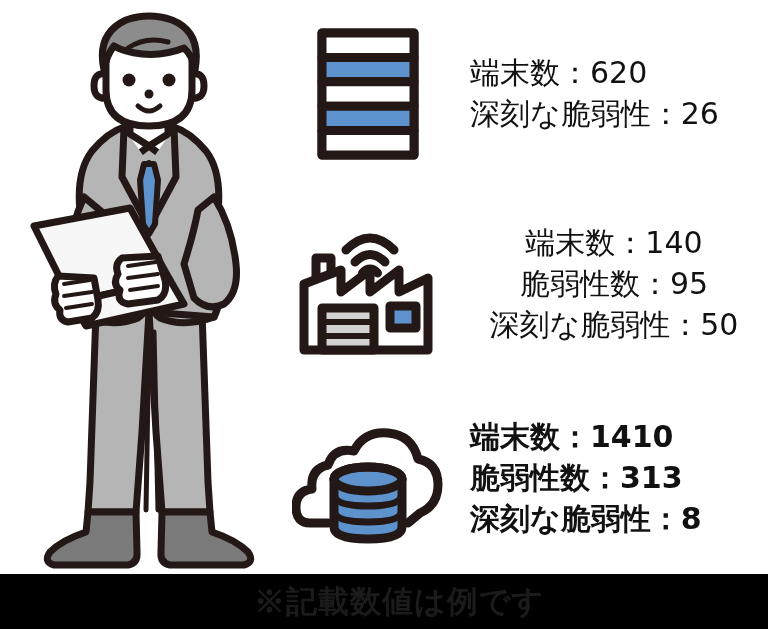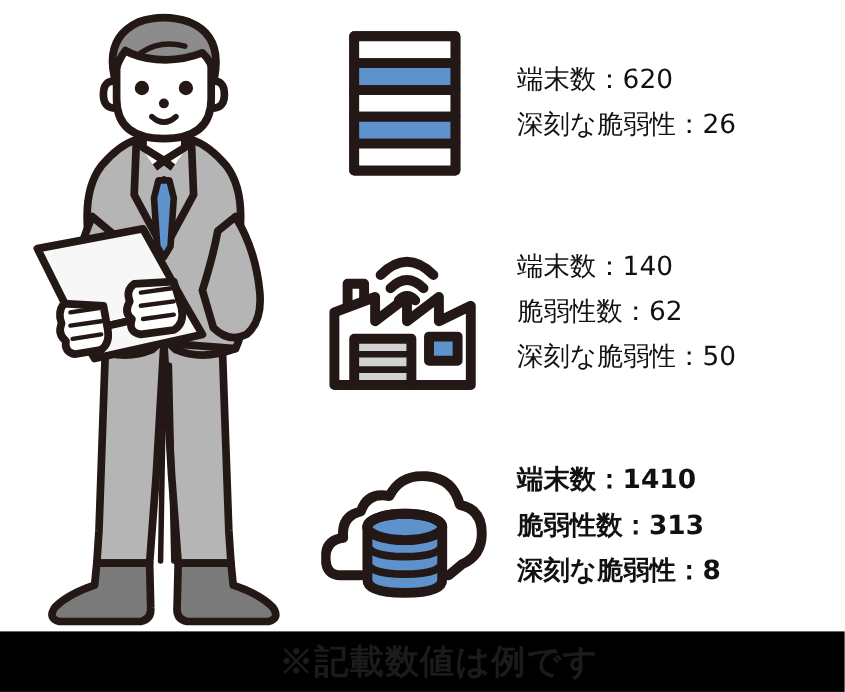--- a/index.html
+++ b/index.html
@@ -35,40 +35,40 @@
   .info-row {
     position: absolute;
     left: 288px;
     width: 470px;
     height: 170px;
     display: flex;
     flex-direction: row;
     align-items: center;
   }
   #info-row-0 { top: 8px; }
-  #info-row-1 { top: 198px; }
+  #info-row-1 { top: 198px; text-align: center; }
   #info-row-2 { top: 392px; font-weight: bold; }
 
   .icon-cell {
     width: 160px;
     height: 160px;
     flex: 0 0 160px;
     display: flex;
     align-items: center;
     justify-content: center;
   }
   .text-cell {
     flex: 1 1 auto;
     padding-left: 22px;
     display: flex;
     flex-direction: column;
     justify-content: center;
   }
   .stat-line {
-    font-size: 24px;
+    font-size: 30px;
     line-height: 41px;
     color: #111111;
     white-space: nowrap;
     letter-spacing: 0px;
     font-family: "DejaVu Sans", "Liberation Sans", sans-serif;
   }
 
   
   #footer-bar {
     position: absolute;
@@ -185,21 +185,21 @@
 
           <rect x="28" y="100" width="52" height="42" fill="#d2d2d2"></rect>
           <path d="M28 114 L80 114 M28 128 L80 128" stroke-width="6"></path>
 
           <rect x="96" y="98" width="26" height="22" fill="#5d92cc"></rect>
         </g>
       </svg>
     </div>
     <div class="text-cell">
       <div class="stat-line">端末数：140</div>
-      <div class="stat-line">脆弱性数：62</div>
+      <div class="stat-line">脆弱性数：95</div>
       <div class="stat-line">深刻な脆弱性：50</div>
     </div>
   </div>
 
   <div class="info-row" id="info-row-2">
     <div class="icon-cell">
       <svg width="152" height="140" viewBox="0 0 152 140" xmlns="http://www.w3.org/2000/svg">
         <g stroke="#231815" stroke-width="9" fill="none" stroke-linecap="round" stroke-linejoin="round">
 
           <path d="M36 116 L18 116 Q4 116 4 100 Q4 84 20 82 Q18 62 36 58 Q42 40 62 44

